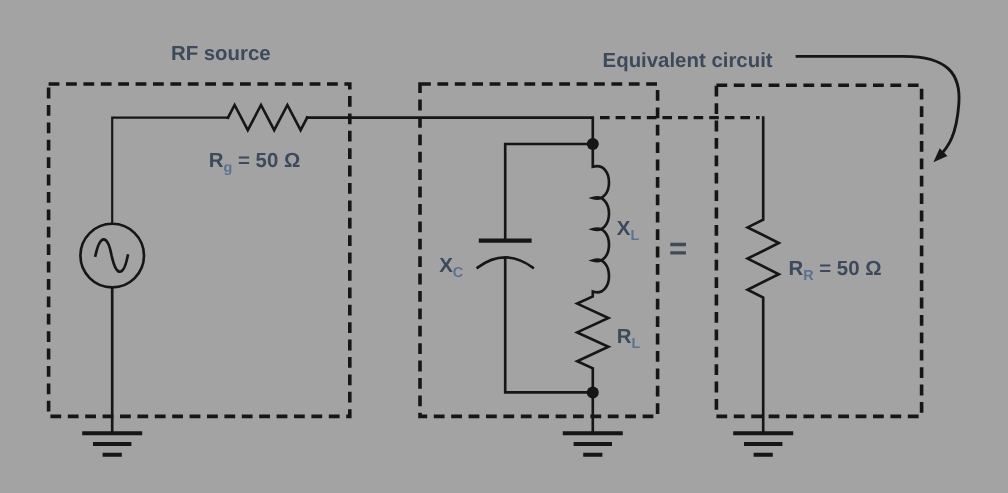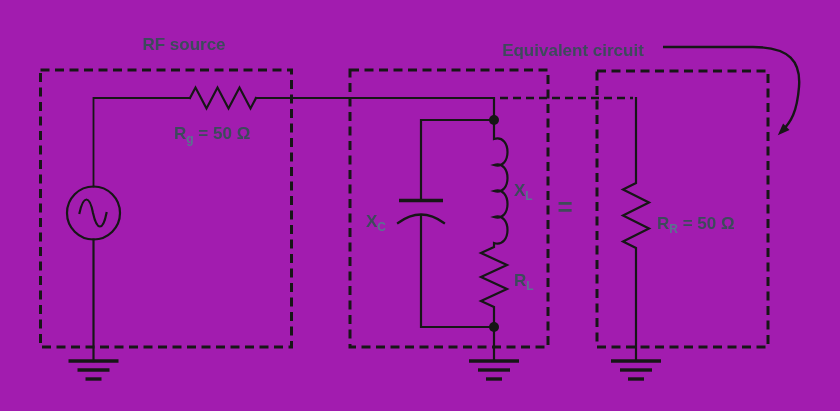--- a/index.html
+++ b/index.html
@@ -1,20 +1,20 @@
 <!DOCTYPE html>
 <html><head>
 <meta charset="utf-8">
 <style>
   html, body { margin: 0; padding: 0; background: #ffffff; }
   .stage {
     position: relative;
     width: 840px;
     height: 411px;
-    background: #a21caf;
+    background: #a3a3a3;
     font-family: "Liberation Sans", sans-serif;
     overflow: hidden;
   }
   svg { display: block; }
 
   
   .wire      { stroke: #161616; stroke-width: 2.2; fill: none; stroke-linecap: square; stroke-linejoin: miter; }
   .thin      { stroke-width: 1.8; }
   .plate     { stroke: #161616; stroke-width: 3.6; fill: none; stroke-linecap: butt; }
   .gnd       { stroke: #161616; stroke-width: 3.4; fill: none; stroke-linecap: butt; }

